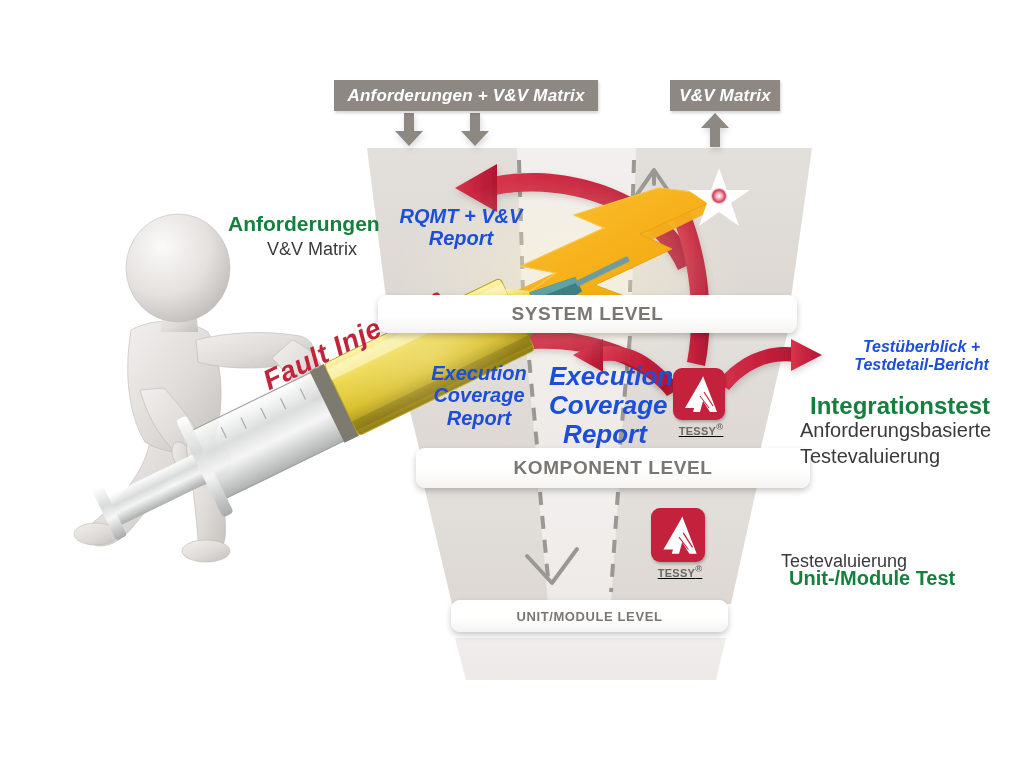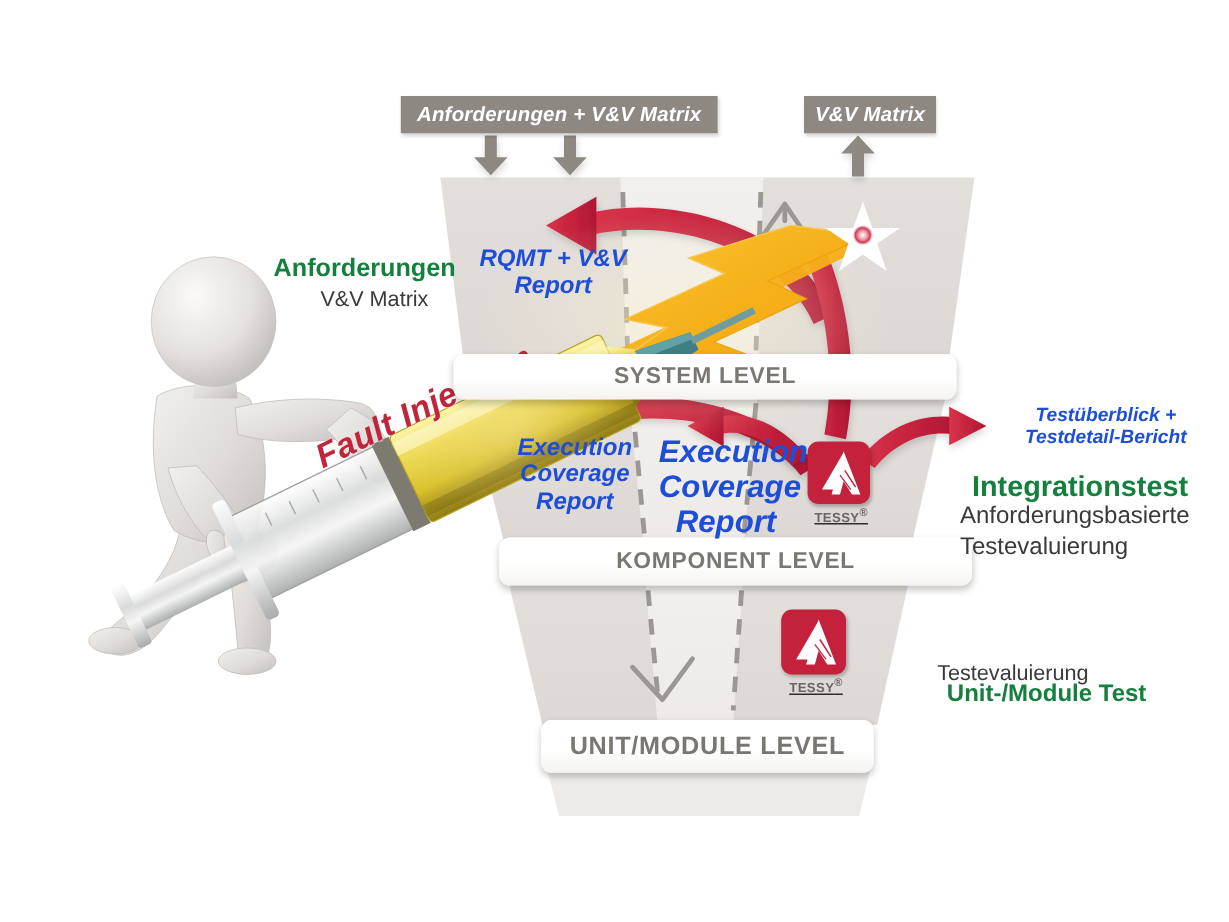--- a/index.html
+++ b/index.html
@@ -50,21 +50,21 @@
     box-shadow: 0 3px 6px rgba(0,0,0,.22), 0 1px 0 rgba(255,255,255,.9) inset;
     display: flex;
     align-items: center;
     justify-content: center;
     color: #7a7772;
     font-weight: bold;
     letter-spacing: .6px;
   }
   #bar-system    { left: 378px; top: 295px; width: 419px; height: 38px; font-size: 19px; }
   #bar-komponent { left: 416px; top: 448px; width: 394px; height: 40px; font-size: 19px; }
-  #bar-unit      { left: 451px; top: 600px; width: 277px; height: 44px; font-size: 21px; }
+  #bar-unit      { left: 451px; top: 600px; width: 277px; height: 32px; font-size: 13px; }
 
   
   .red-label {
     position: absolute;
     color: #1d4ed8;
     font-style: italic;
     font-weight: bold;
     line-height: 1.12;
     text-align: center;
     margin-left: 14px;

